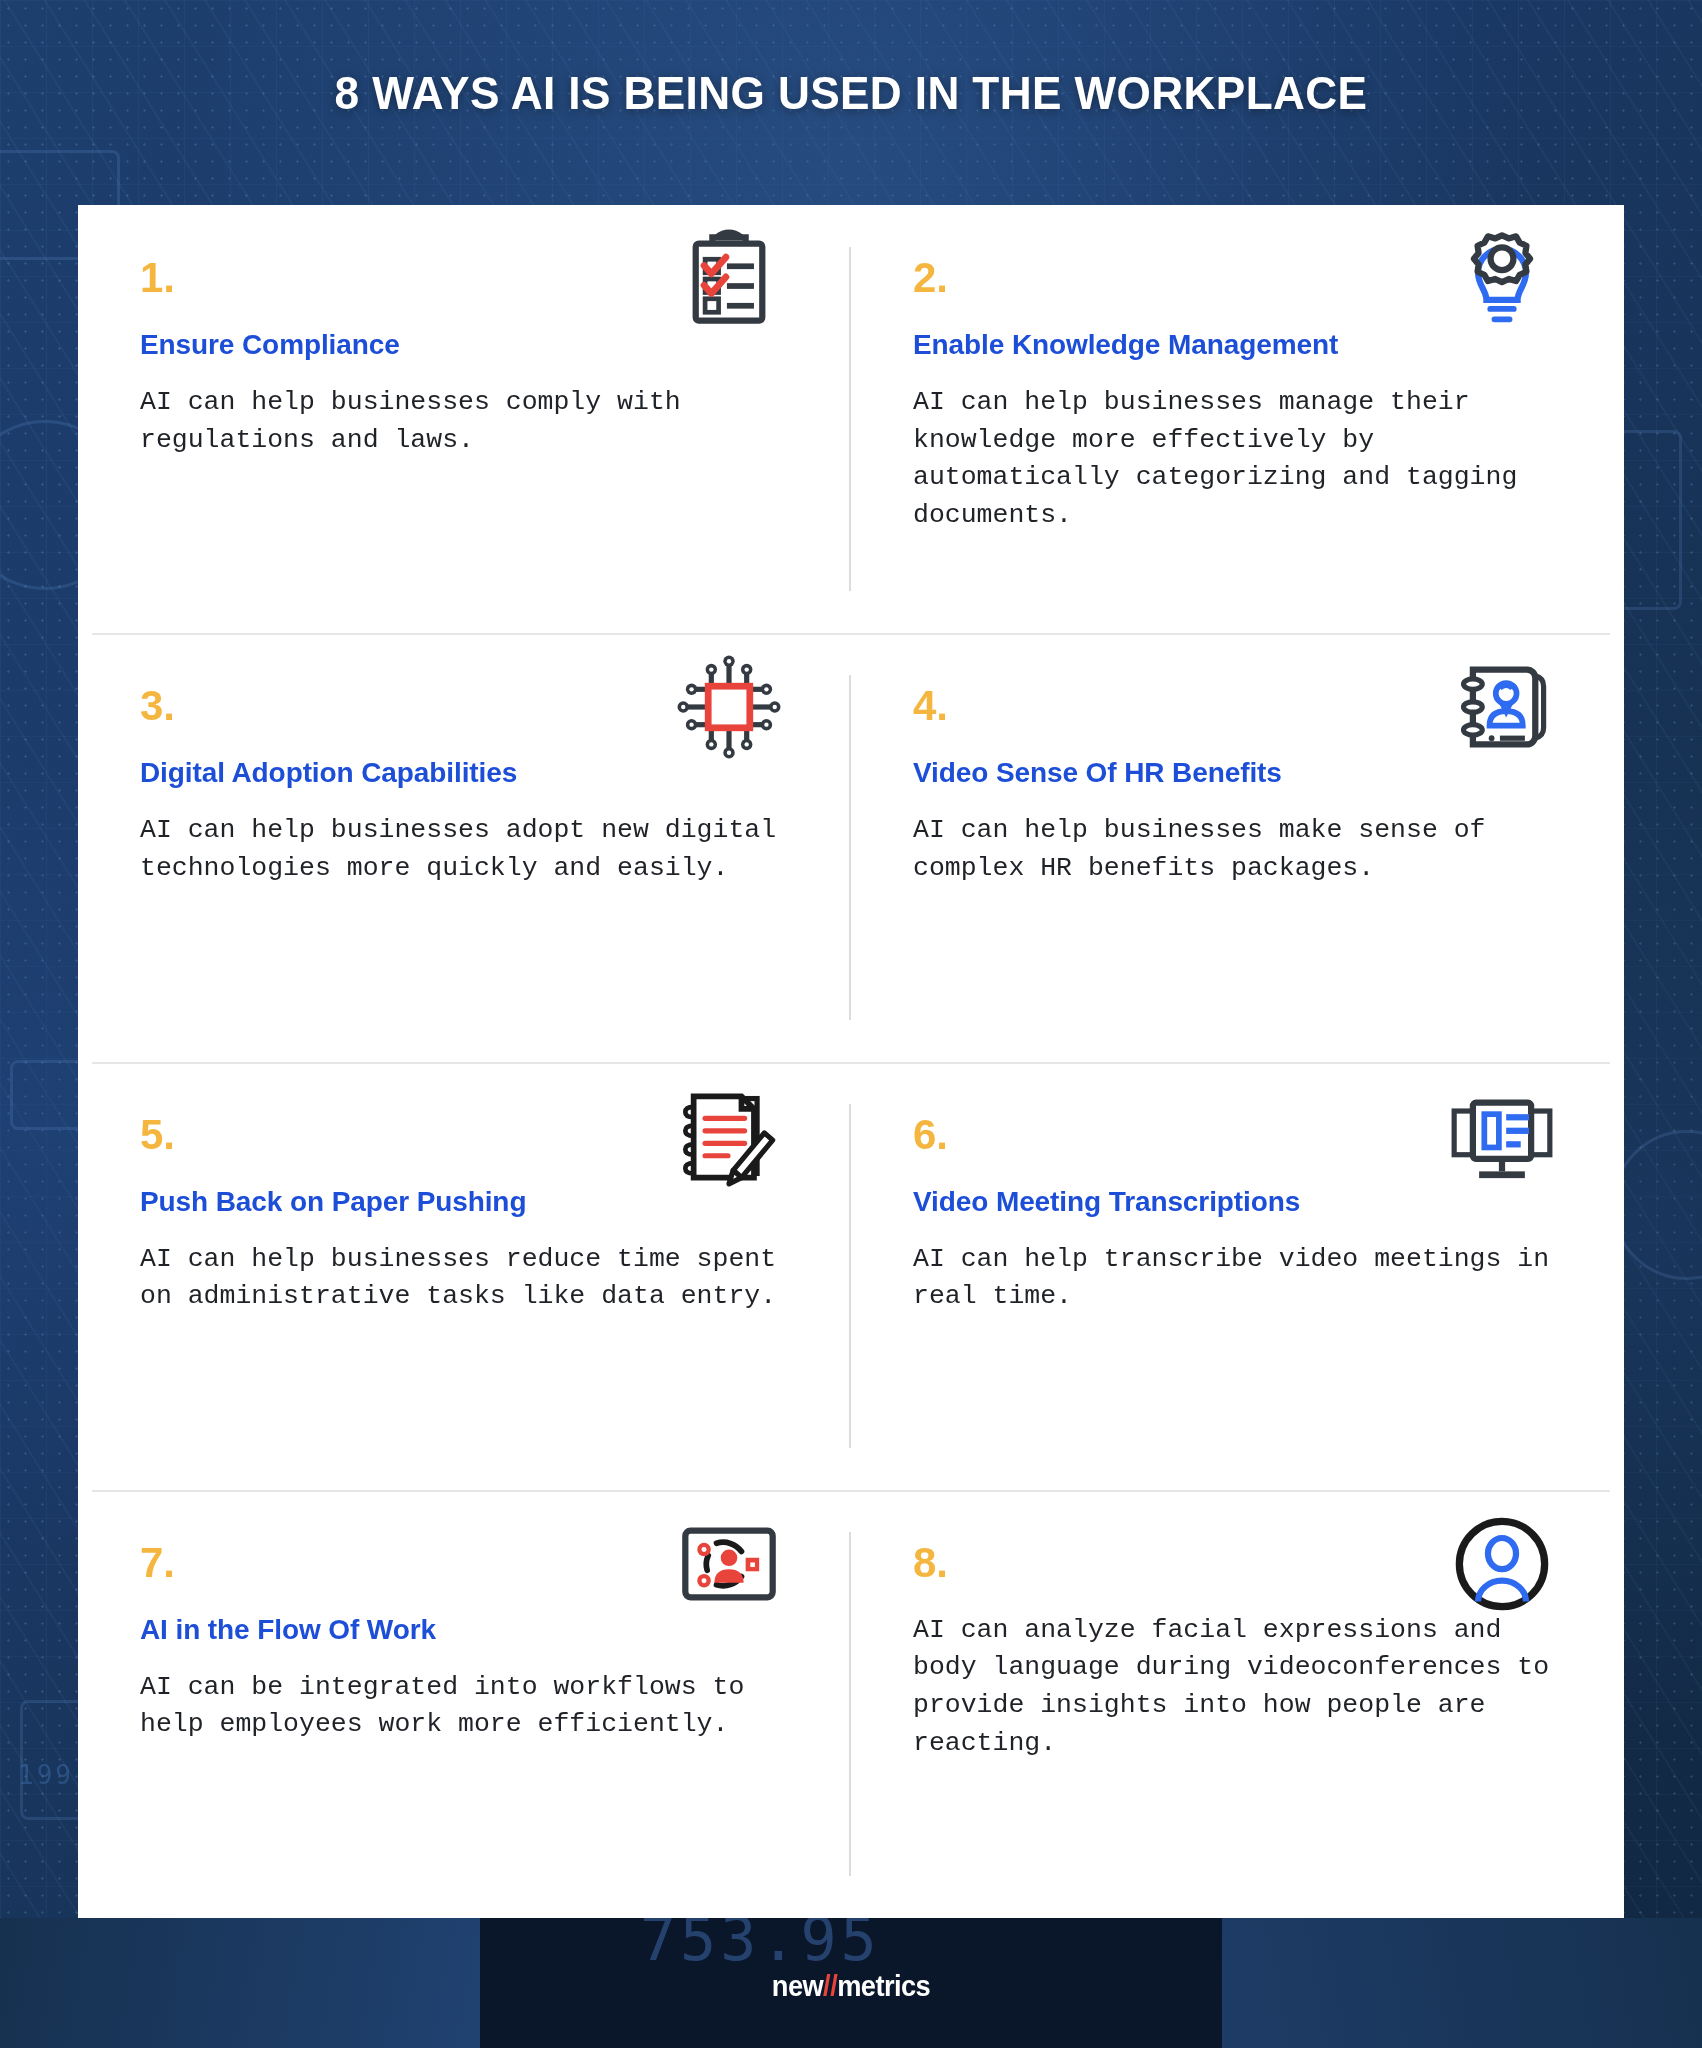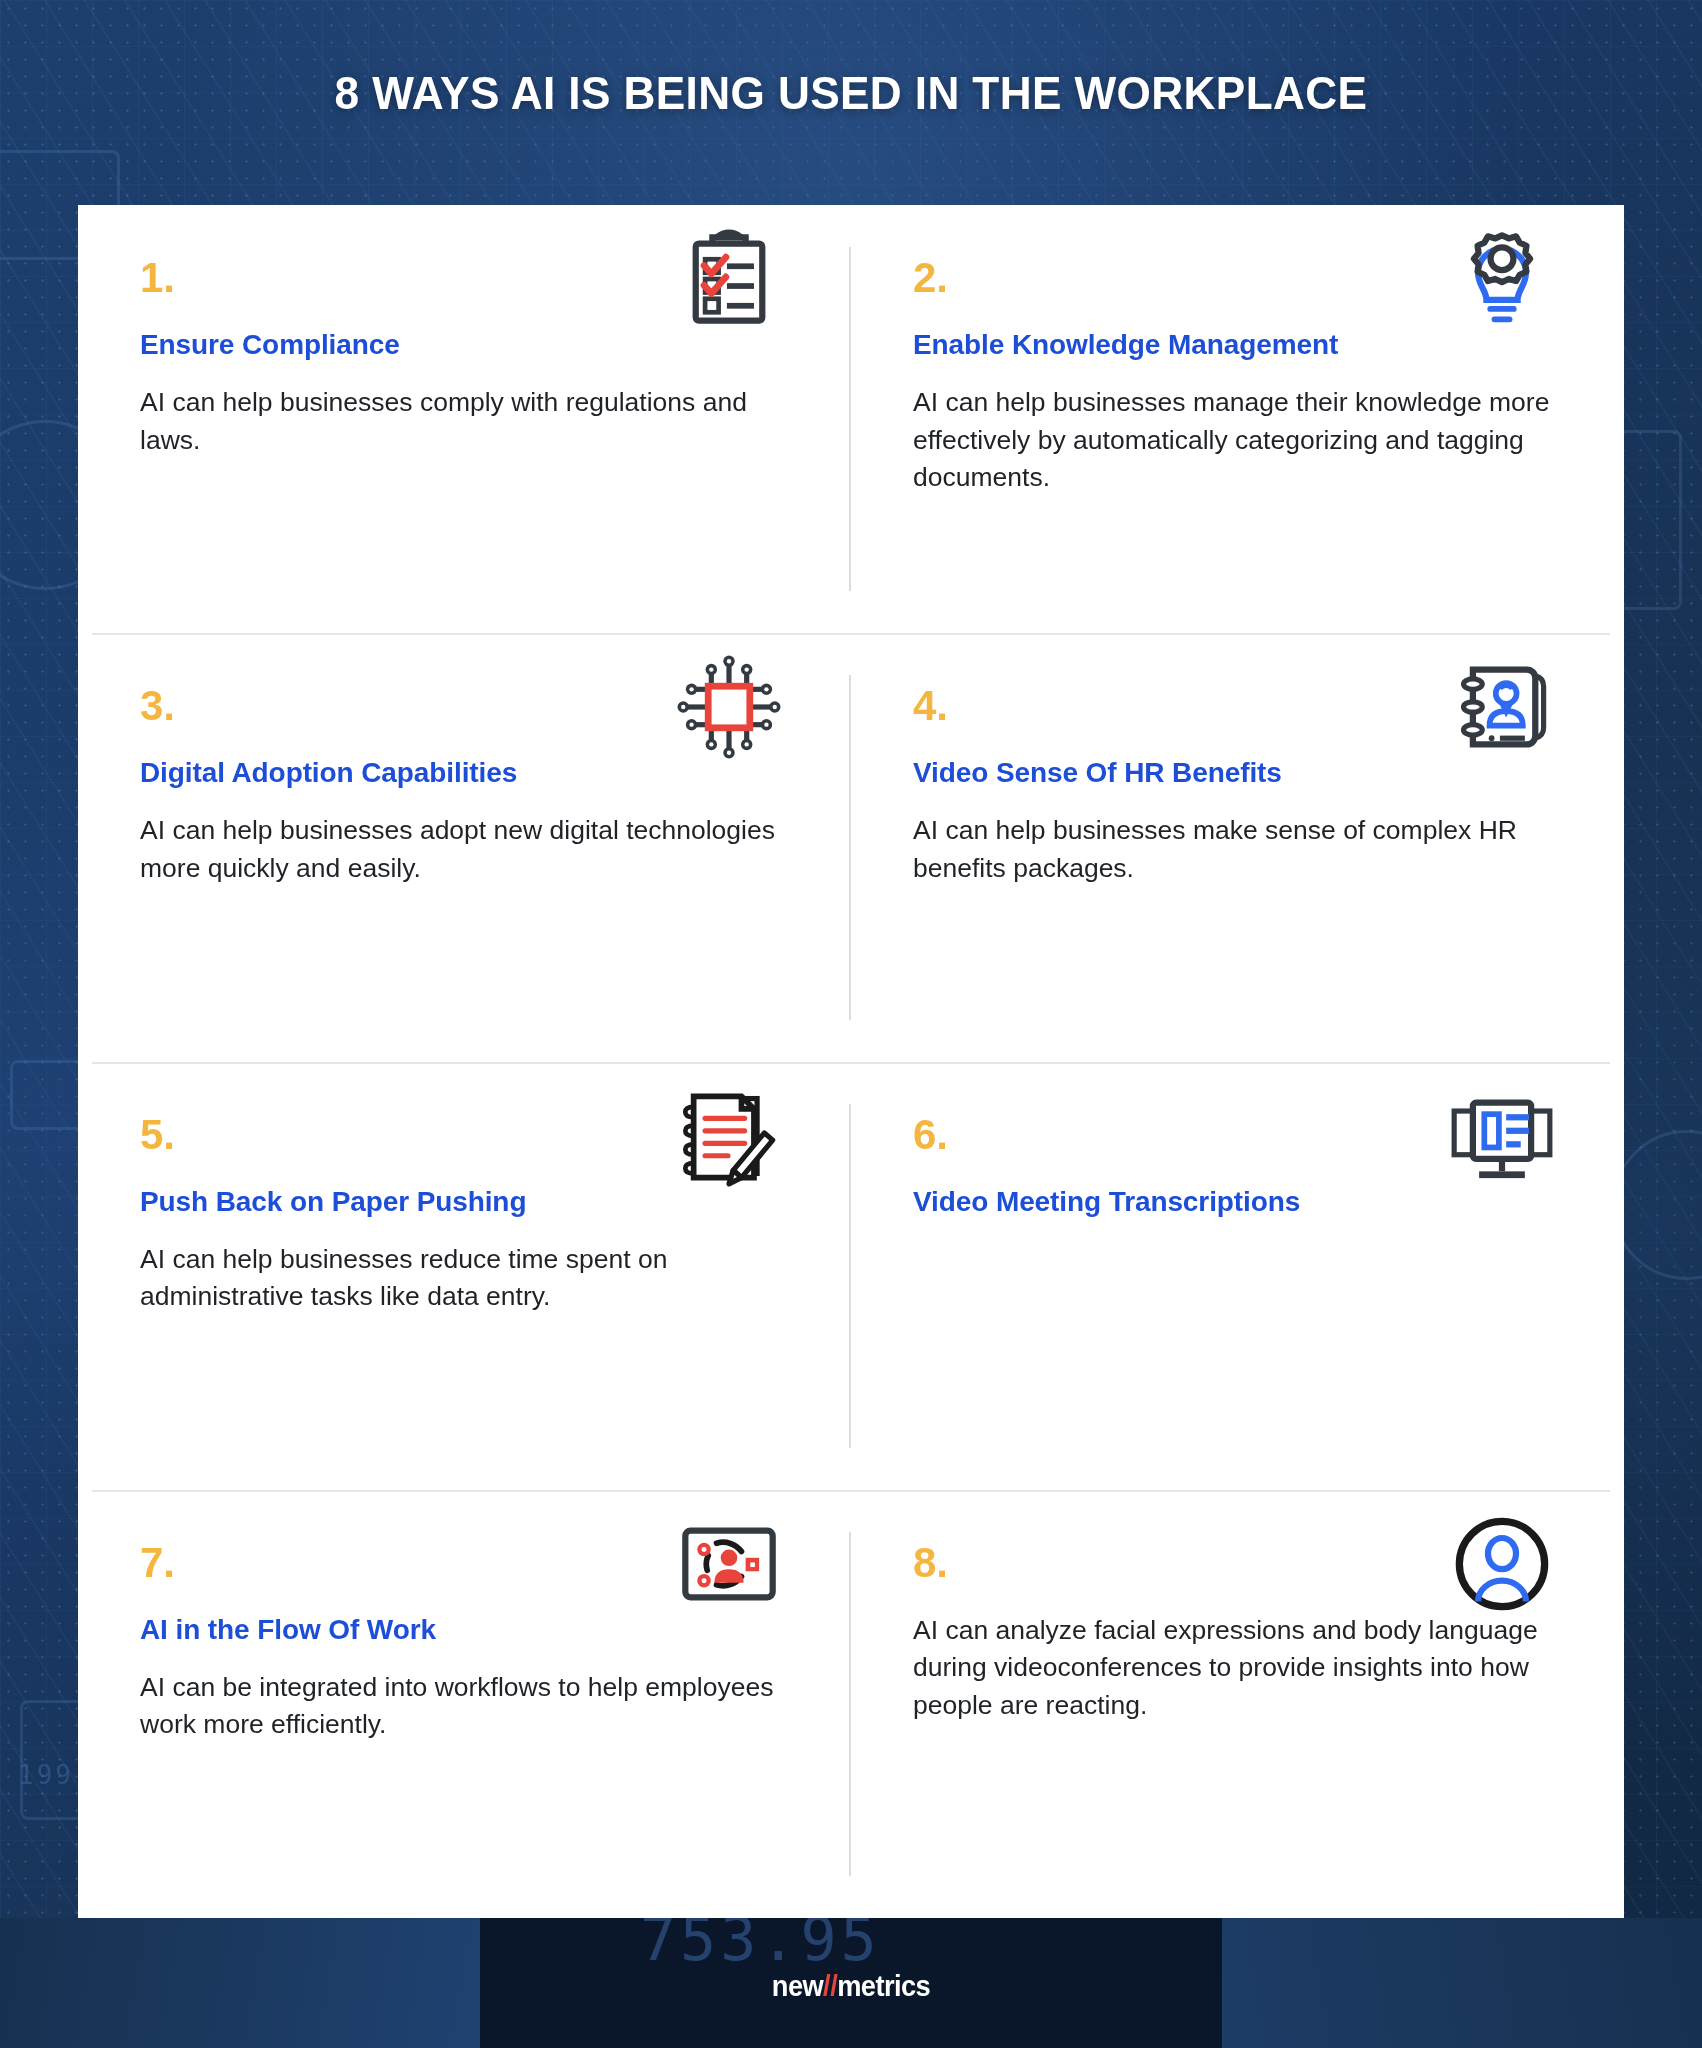--- a/index.html
+++ b/index.html
@@ -143,20 +143,21 @@
     margin-bottom: 22px;
     letter-spacing: -.1px;
   }
 
   .desc {
     color: #1f2227;
     font-size: 26.5px;
     line-height: 1.42;
     max-width: 640px;
     font-weight: 400;
+    font-family: Liberation Mono, monospace;
   }
 
   .icon-wrap {
     position: absolute;
     top: 22px;
     right: 70px;
     width: 104px;
     height: 104px;
     display: flex;
     align-items: center;
@@ -388,20 +389,21 @@
               <rect x="54" y="29" width="22" height="6"></rect>
               <rect x="54" y="42" width="22" height="6"></rect>
               <rect x="54" y="55" width="14" height="6"></rect>
             </g>
             <path d="M50 72 v12" stroke="#343a42" stroke-width="6" fill="none"></path>
             <rect x="28" y="84" width="44" height="6.5" fill="#343a42"></rect>
           </svg>
         </div>
         <div class="num">6.</div>
         <div class="heading">Video Meeting Transcriptions</div>
+        <div class="desc">AI can help transcribe video meetings in real time.</div>
       </div>
 
       <div class="cell col-left row-sep">
         <div class="icon-wrap">
           <svg viewBox="0 0 100 100">
             <rect x="8" y="18" width="84" height="64" rx="5" fill="#fff" stroke="#343a42" stroke-width="6"></rect>
             <path d="M38 30 a22 22 0 0 1 24 8" fill="none" stroke="#1a1a1a" stroke-width="5.5" stroke-linecap="round"></path>
             <path d="M62 62 a22 22 0 0 1 -24 8" fill="none" stroke="#1a1a1a" stroke-width="5.5" stroke-linecap="round"></path>
             <path d="M30 42 a20 20 0 0 0 -1 14" fill="none" stroke="#1a1a1a" stroke-width="5.5" stroke-linecap="round"></path>
             <circle cx="50" cy="44" r="8" fill="#e8443c"></circle>

